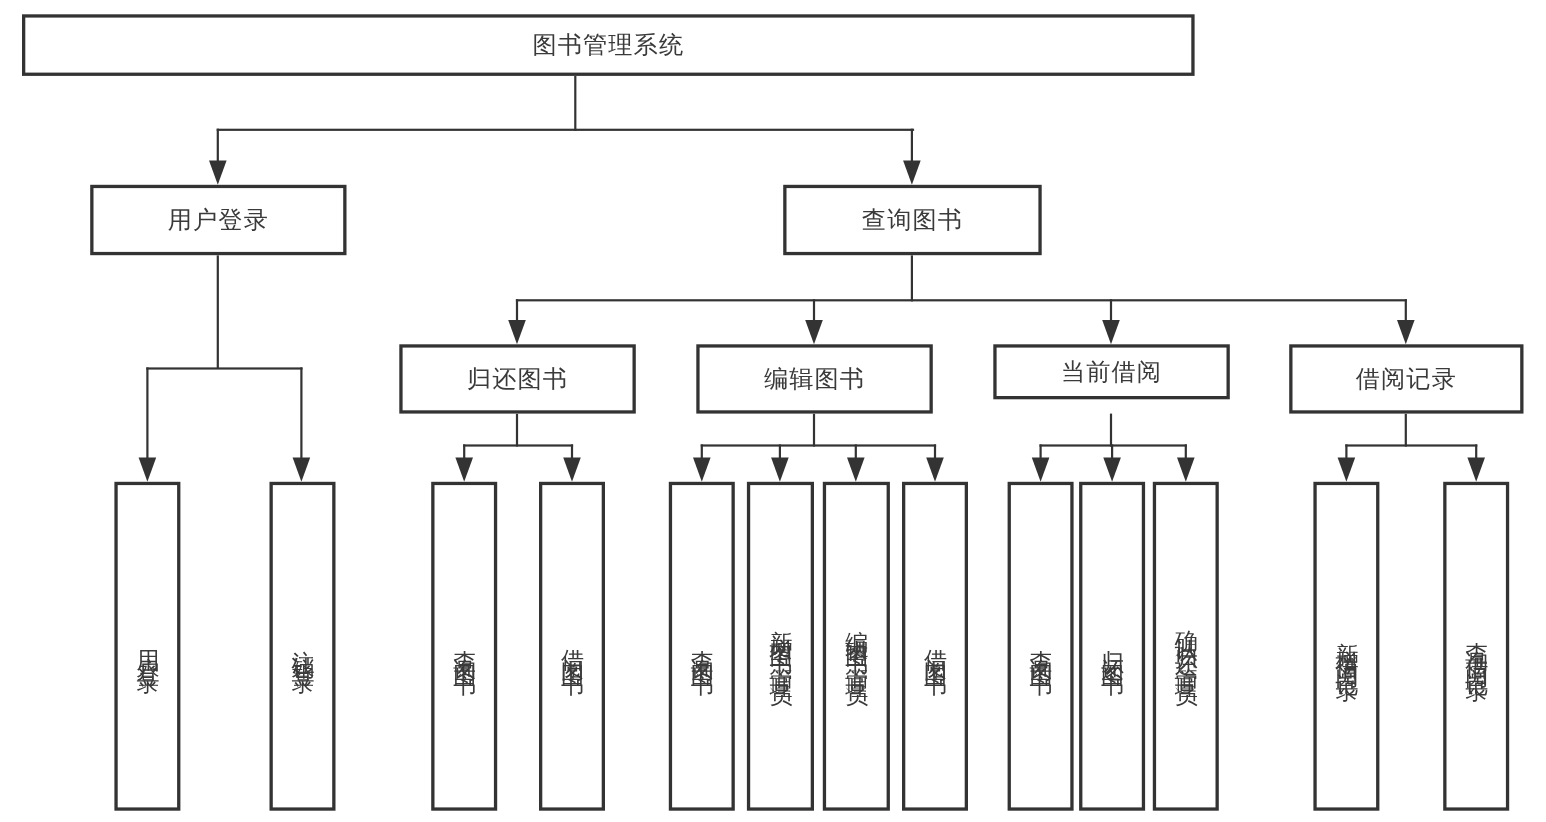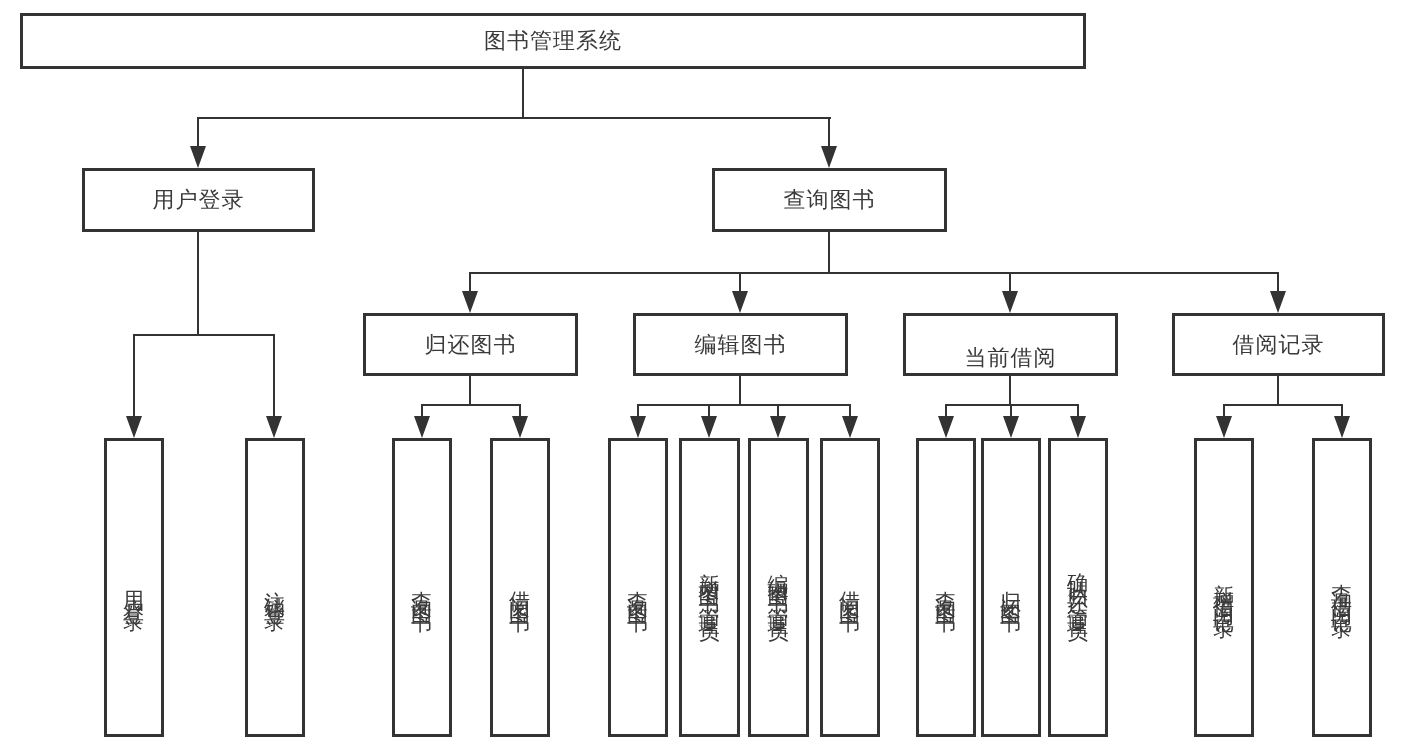--- a/index.html
+++ b/index.html
@@ -131,21 +131,21 @@
   </div>
 
   <div class="box" style="left:363px;top:313px;width:215px;height:63px;">
     <span>归还图书</span>
   </div>
 
   <div class="box" style="left:633px;top:313px;width:215px;height:63px;">
     <span>编辑图书</span>
   </div>
 
-  <div class="box" style="left:903px;top:313px;width:215px;height:63px;align-items:flex-end;">
+  <div class="box" style="left:903px;top:313px;width:215px;height:50px;">
     <span>当前借阅</span>
   </div>
 
   <div class="box" style="left:1172px;top:313px;width:213px;height:63px;">
     <span>借阅记录</span>
   </div>
 
   <div class="box vbox" style="left:104px;top:438px;width:60px;height:299px;">
     <span>用户登录</span>
   </div>

